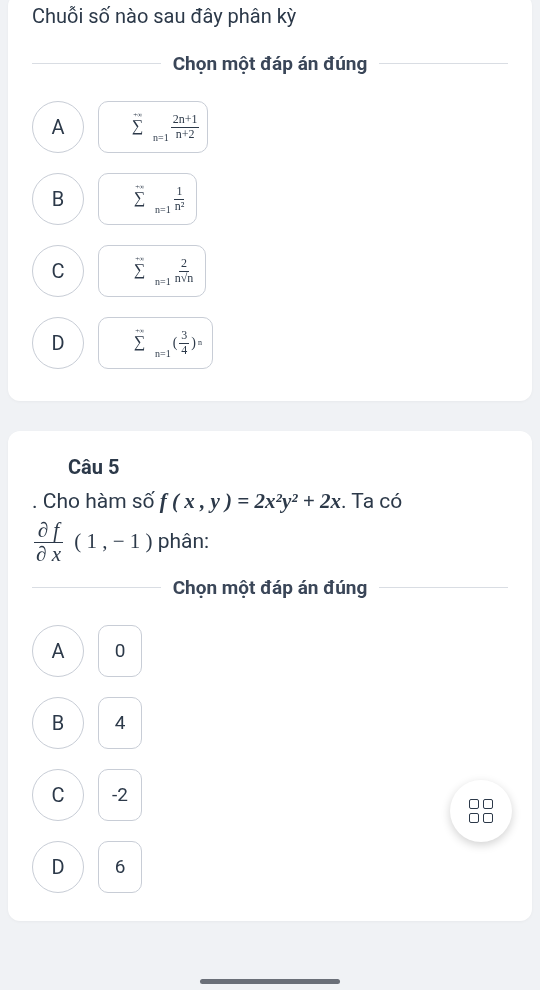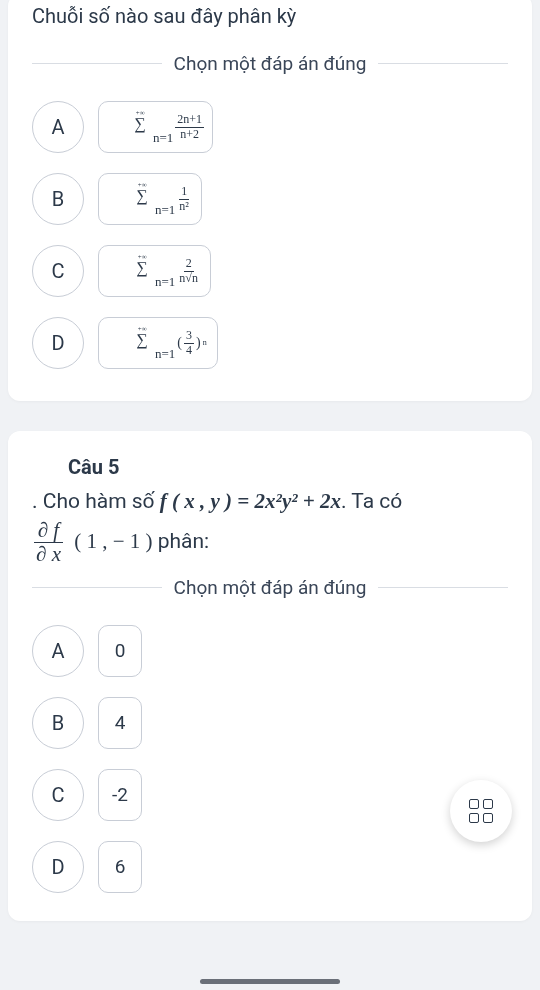--- a/index.html
+++ b/index.html
@@ -37,21 +37,21 @@
     align-items: center;
     margin: 10px 0 26px 0;
   }
   .instruction-wrap .line {
     flex: 1;
     height: 1px;
     background: #d9dde3;
   }
   .instruction {
     font-size: 19px;
-    font-weight: 400;
+    font-weight: 700;
     color: #3a4658;
     padding: 0 12px;
     white-space: nowrap;
   }
   .option-row {
     display: flex;
     align-items: center;
     gap: 14px;
     margin-bottom: 20px;
   }
@@ -94,21 +94,21 @@
     gap: 2px;
   }
   .sigma {
     display: inline-flex;
     flex-direction: column;
     align-items: center;
     font-size: 8px;
   }
   .sigma .top { font-size: 7px; }
   .sigma .sym { font-size: 16px; line-height: 14px; }
-  .sigma .bot { font-size: 13px; padding-left: 46px; }
+  .sigma .bot { font-size: 10px; padding-left: 46px; }
   .frac {
     display: inline-flex;
     flex-direction: column;
     align-items: center;
     font-size: 12px;
     line-height: 1.1;
   }
   .frac .num { border-bottom: 1px solid #2c3949; padding: 0 2px; }
   .frac .den { padding: 0 2px; }
   .fab {

